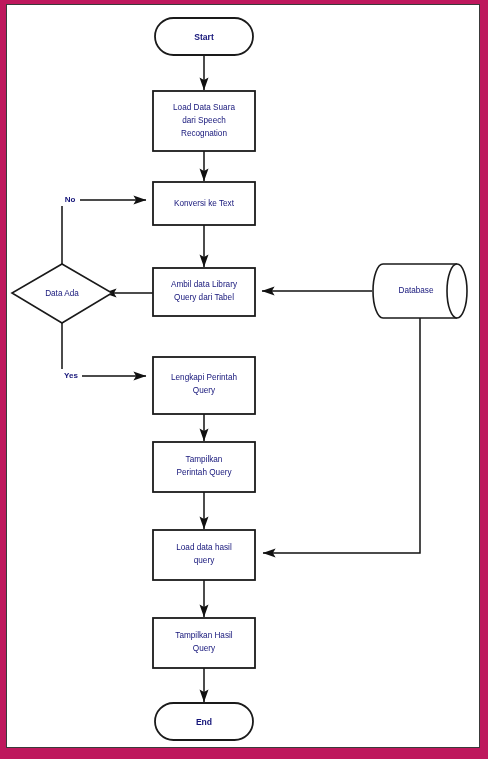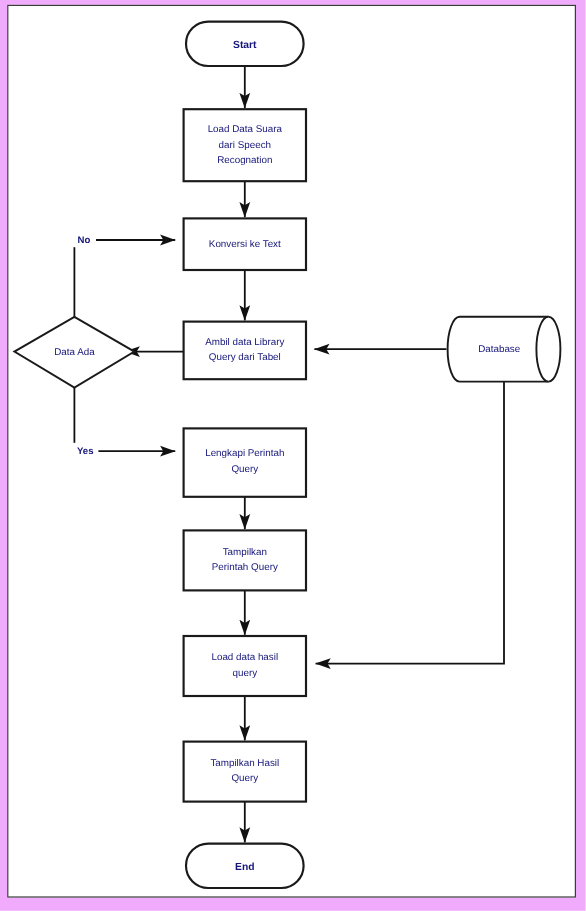--- a/index.html
+++ b/index.html
@@ -10,21 +10,21 @@
   body {
     width: 488px;
     height: 759px;
     font-family: "Liberation Sans", sans-serif;
     overflow: hidden;
   }
   #page {
     position: relative;
     width: 488px;
     height: 759px;
-    background: #f0abfc;
+    background: #be185d;
   }
   #frame {
     position: absolute;
     left: 6px;
     top: 4px;
     width: 474px;
     height: 744px;
     border: 1px solid #3a3a3a;
     box-sizing: border-box;
     background: #ffffff;

